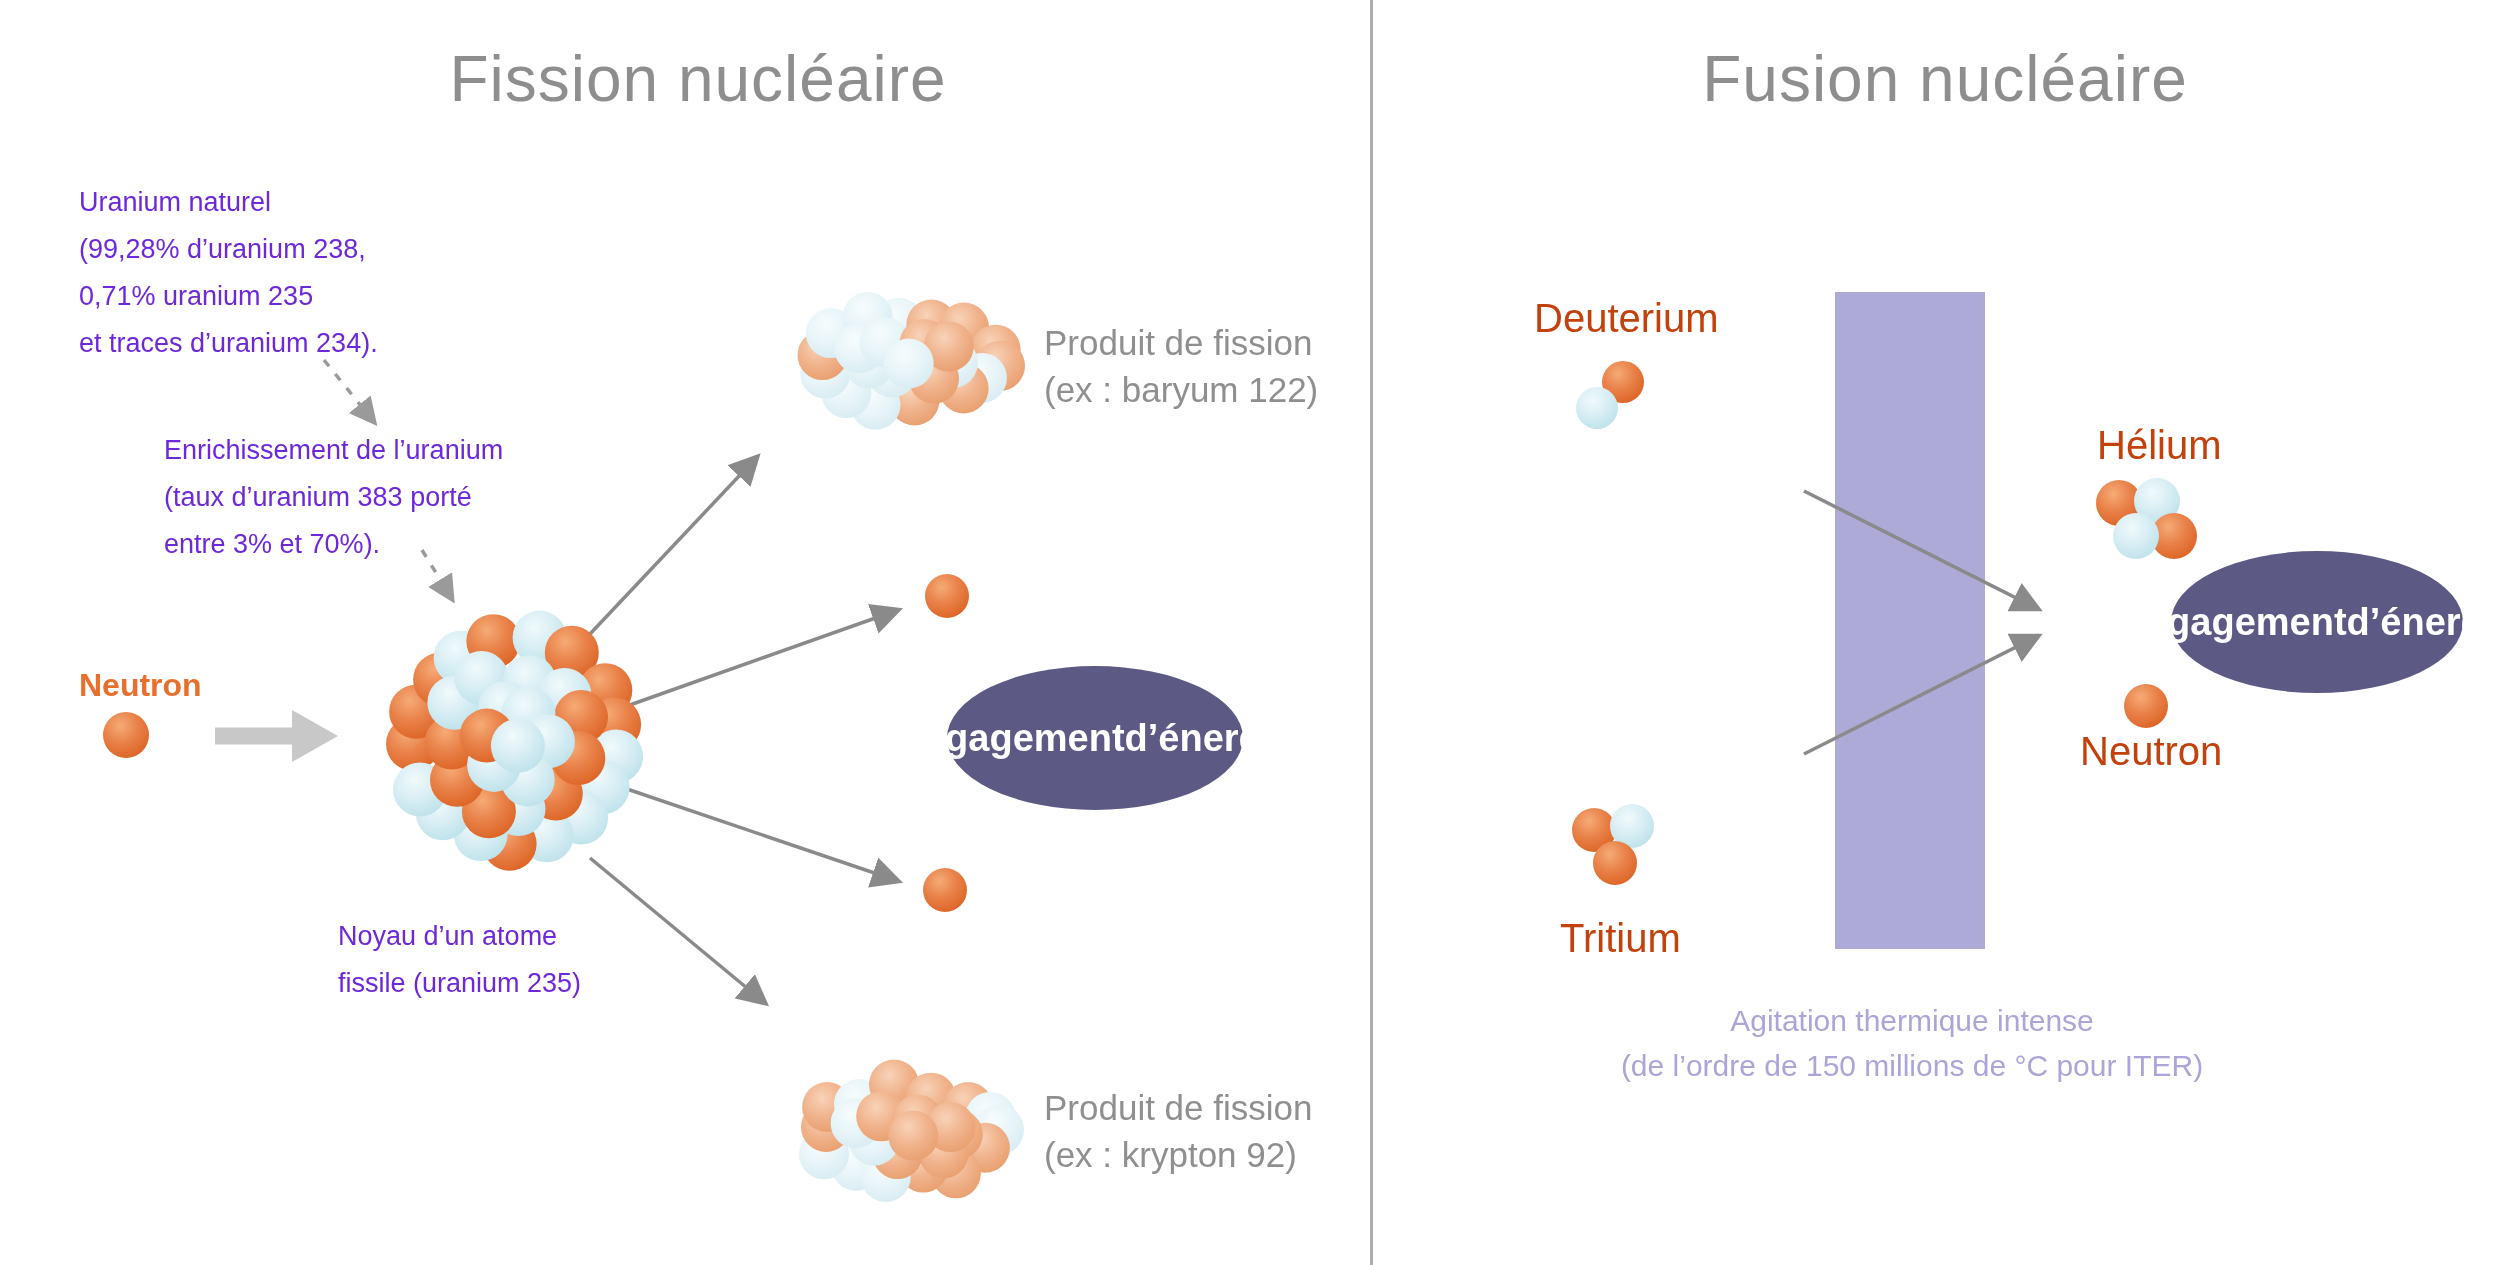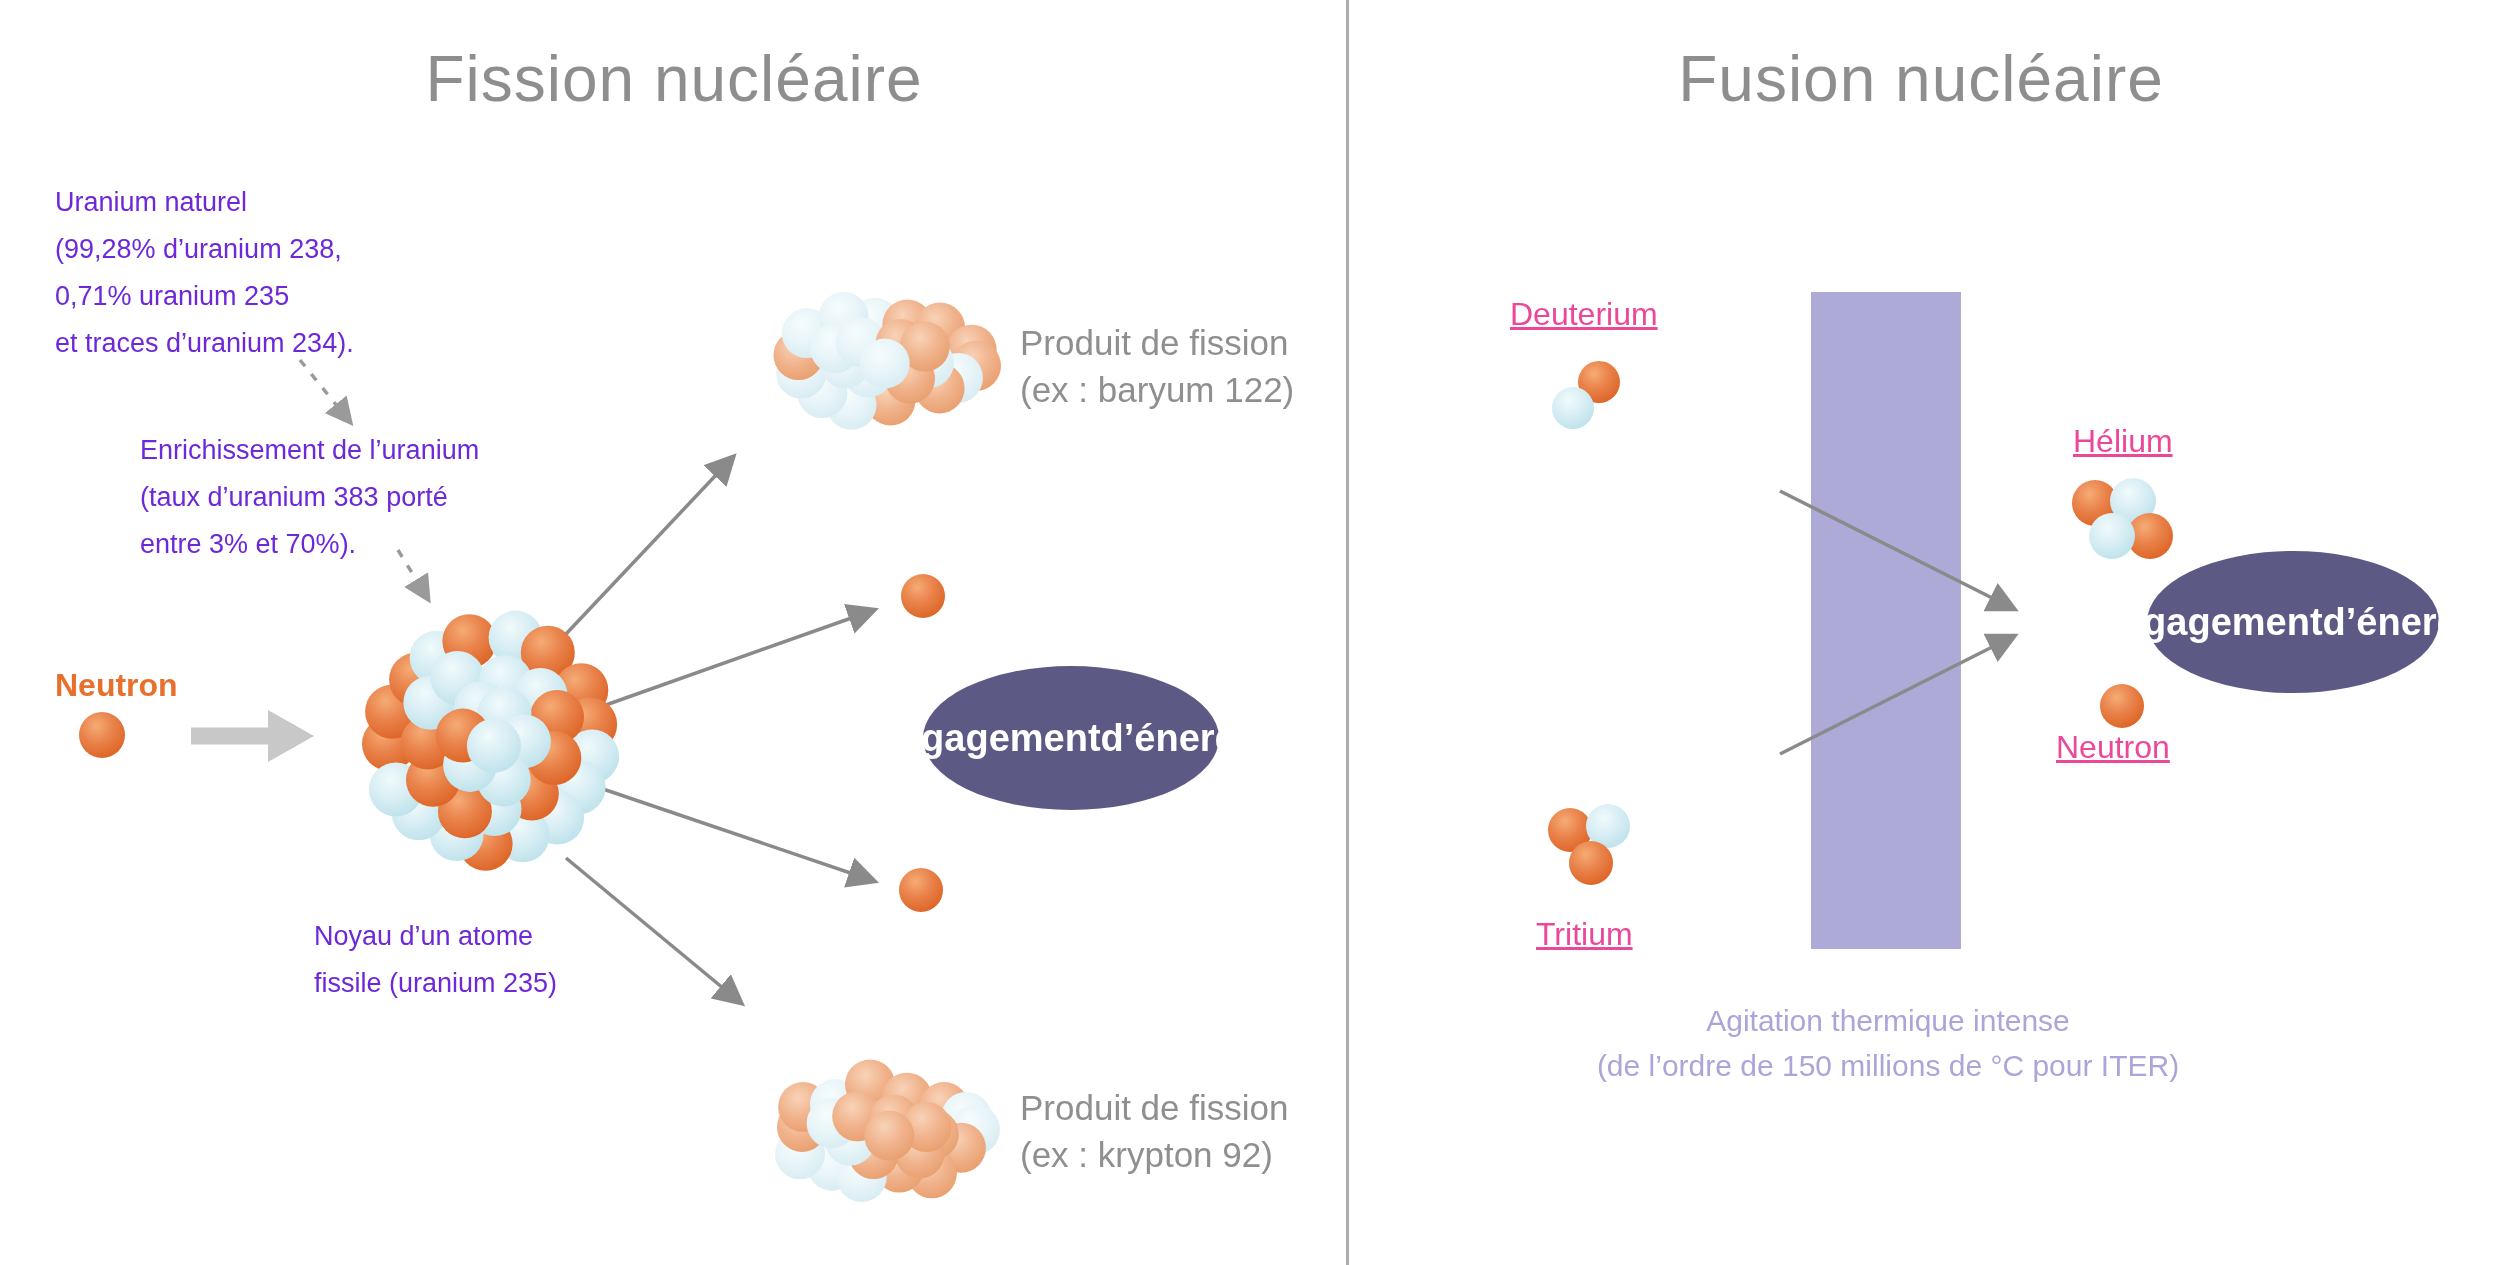--- a/index.html
+++ b/index.html
@@ -1,22 +1,22 @@
 <!DOCTYPE html>
 <html><head>
 <meta charset="utf-8">
 <style>
   html,body{margin:0;padding:0;background:#fff;}
   #stage{position:relative;width:2444px;height:1265px;background:#ffffff;overflow:hidden;
-         font-family:"Liberation Sans", sans-serif;}
+         font-family:"Liberation Sans", sans-serif;margin-left:24px;}
   .abs{position:absolute;}
   .title{font-size:64px;color:#8e8e8e;letter-spacing:1px;white-space:nowrap;text-align:center;width:800px;}
   .note{font-size:27px;line-height:47px;color:#6d28d9;white-space:nowrap;}
   .plabel{font-size:35px;line-height:47px;color:#8f8f8f;white-space:nowrap;}
-  .slabel{font-size:32px;color:#ec4899;white-space:nowrap;text-decoration:underline;}
+  .slabel{font-size:40px;color:#c2410c;white-space:nowrap;}
   .neutron-lbl{font-size:32px;font-weight:bold;color:#e8702e;white-space:nowrap;}
   .energy{background:#5c5984;border-radius:50%;display:flex;flex-direction:row;
           align-items:center;justify-content:center;color:#ffffff;font-weight:bold;
           font-size:38px;line-height:46px;text-align:center;}
   .bar{background:#aeaad8;}
   .divider{background:#adadad;width:3px;height:1265px;}
   .agit-t{font-size:30px;color:#aba5d8;text-align:center;width:760px;white-space:nowrap;}
   .agit-s{font-size:30px;color:#aba5d8;text-align:center;width:760px;white-space:nowrap;}
   svg{display:block;}
 </style>

